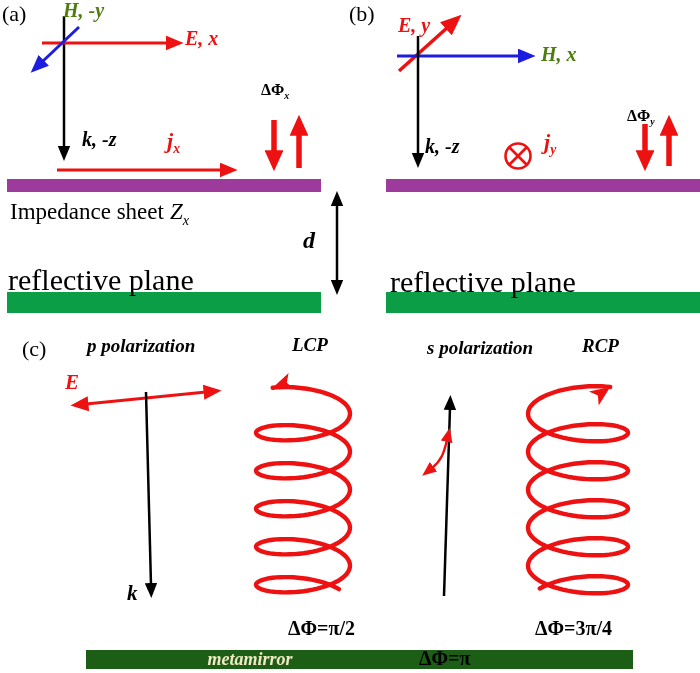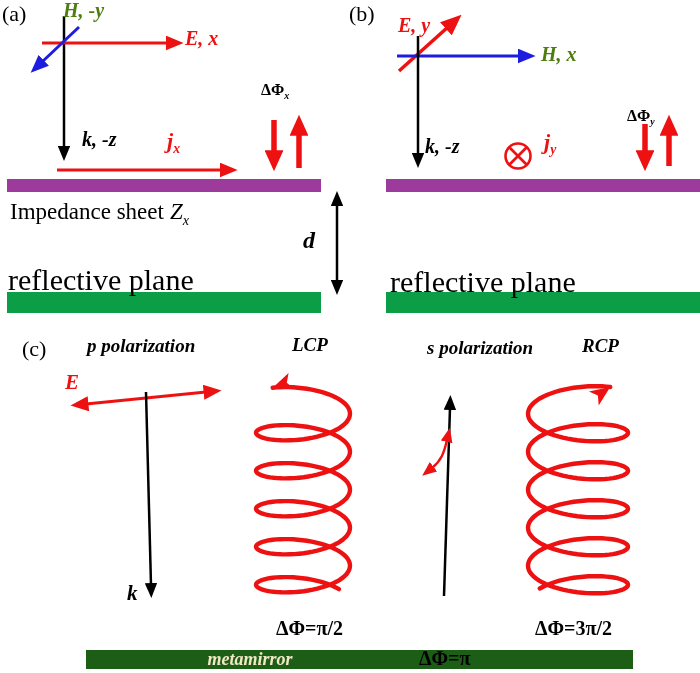--- a/index.html
+++ b/index.html
@@ -113,17 +113,17 @@
 
   <div class="lbl dlab" style="left:303px;top:228px;">d</div>
 
   <div class="lbl tag" style="left:22px;top:337px;">(c)</div>
   <div class="lbl ctitle" style="left:87px;top:336px;">p polarization</div>
   <div class="lbl ctitle" style="left:292px;top:335px;">LCP</div>
   <div class="lbl ctitle" style="left:415px;top:338px;margin-left:12px;">s polarization</div>
   <div class="lbl ctitle" style="left:582px;top:336px;">RCP</div>
   <div class="lbl vec red" style="left:65px;top:371px;font-size:21px;">E</div>
   <div class="lbl vec" style="left:127px;top:582px;font-size:21px;">k</div>
-  <div class="lbl phaseq" style="left:276px;top:618px;">ΔΦ=π/2</div>
+  <div class="lbl phaseq" style="left:288px;top:618px;">ΔΦ=π/2</div>
   <div class="lbl phaseq" style="left:419px;top:648px;">ΔΦ=π</div>
-  <div class="lbl phaseq" style="left:535px;top:618px;">ΔΦ=3π/2</div>
+  <div class="lbl phaseq" style="left:535px;top:618px;">ΔΦ=3π/4</div>
 
 </div>
 
 </body></html>

